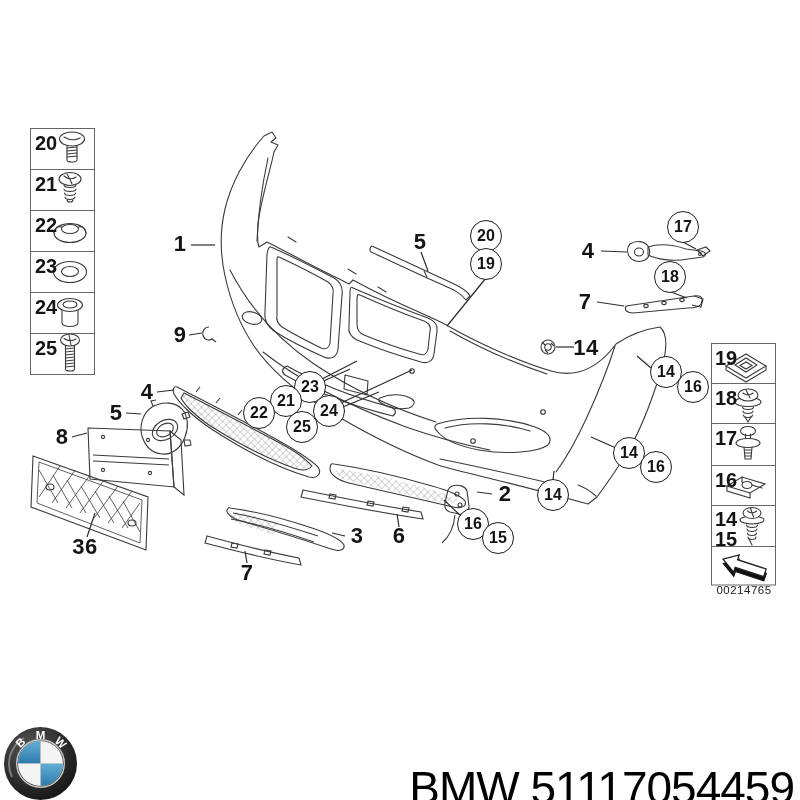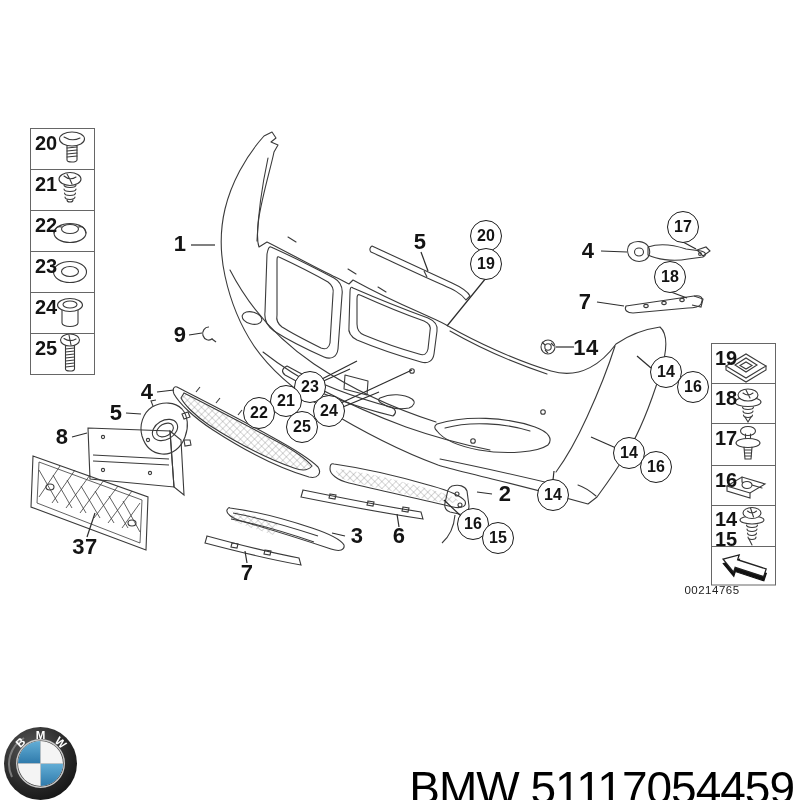--- a/index.html
+++ b/index.html
@@ -6,21 +6,21 @@
   body{width:800px;height:800px;position:relative;background:#ffffff;overflow:hidden;
        font-family:"Liberation Sans",sans-serif;}
   #art{position:absolute;left:0;top:0;z-index:1;}
   .lbl{position:absolute;transform:translate(-50%,-50%);font-weight:700;font-size:22px;
        color:#141414;z-index:3;letter-spacing:.5px;}
   .circ{position:absolute;width:30px;height:30px;transform:translate(-50%,-50%);
         border:1.7px solid #1c1c1c;border-radius:50%;background:#fff;display:flex;
         align-items:center;justify-content:center;font-weight:700;font-size:16px;
         color:#141414;z-index:4;}
   .tnum{position:absolute;font-weight:700;font-size:20px;color:#141414;z-index:3;}
-  .code{position:absolute;left:678px;top:584px;width:68px;text-align:center;
+  .code{position:absolute;left:710px;top:584px;width:68px;text-align:center;
         font-size:11.5px;color:#222;letter-spacing:.5px;z-index:3;}
   .partnum{position:absolute;right:6px;top:738px;font-size:46px;color:#000;
         letter-spacing:-1px;z-index:3;margin-top:23px;}
 </style>
 </head>
 <body>
 
 <svg id="art" width="800" height="800" viewBox="0 0 800 800">
   <defs>
     <pattern id="mesh" width="5" height="5" patternUnits="userSpaceOnUse" patternTransform="rotate(45)">
@@ -317,21 +317,21 @@
 <div class="lbl" style="left:147px;top:392px">4</div>
 <div class="lbl" style="left:116px;top:413px">5</div>
 <div class="lbl" style="left:399px;top:536px">6</div>
 <div class="lbl" style="left:247px;top:573px">7</div>
 <div class="lbl" style="left:62px;top:437px">8</div>
 <div class="lbl" style="left:180px;top:335px">9</div>
 <div class="lbl" style="left:588px;top:251px">4</div>
 <div class="lbl" style="left:585px;top:302px">7</div>
 <div class="lbl" style="left:420px;top:242px">5</div>
 <div class="lbl" style="left:586px;top:348px">14</div>
-<div class="lbl" style="left:85px;top:547px">37</div>
+<div class="lbl" style="left:85px;top:547px">36</div>
 
 <div class="circ" style="left:486px;top:236px">20</div>
 <div class="circ" style="left:486px;top:264px">19</div>
 <div class="circ" style="left:683px;top:227px">17</div>
 <div class="circ" style="left:670px;top:277px">18</div>
 <div class="circ" style="left:310px;top:387px">23</div>
 <div class="circ" style="left:286px;top:401px">21</div>
 <div class="circ" style="left:259px;top:413px">22</div>
 <div class="circ" style="left:329px;top:411px">24</div>
 <div class="circ" style="left:302px;top:427px">25</div>

